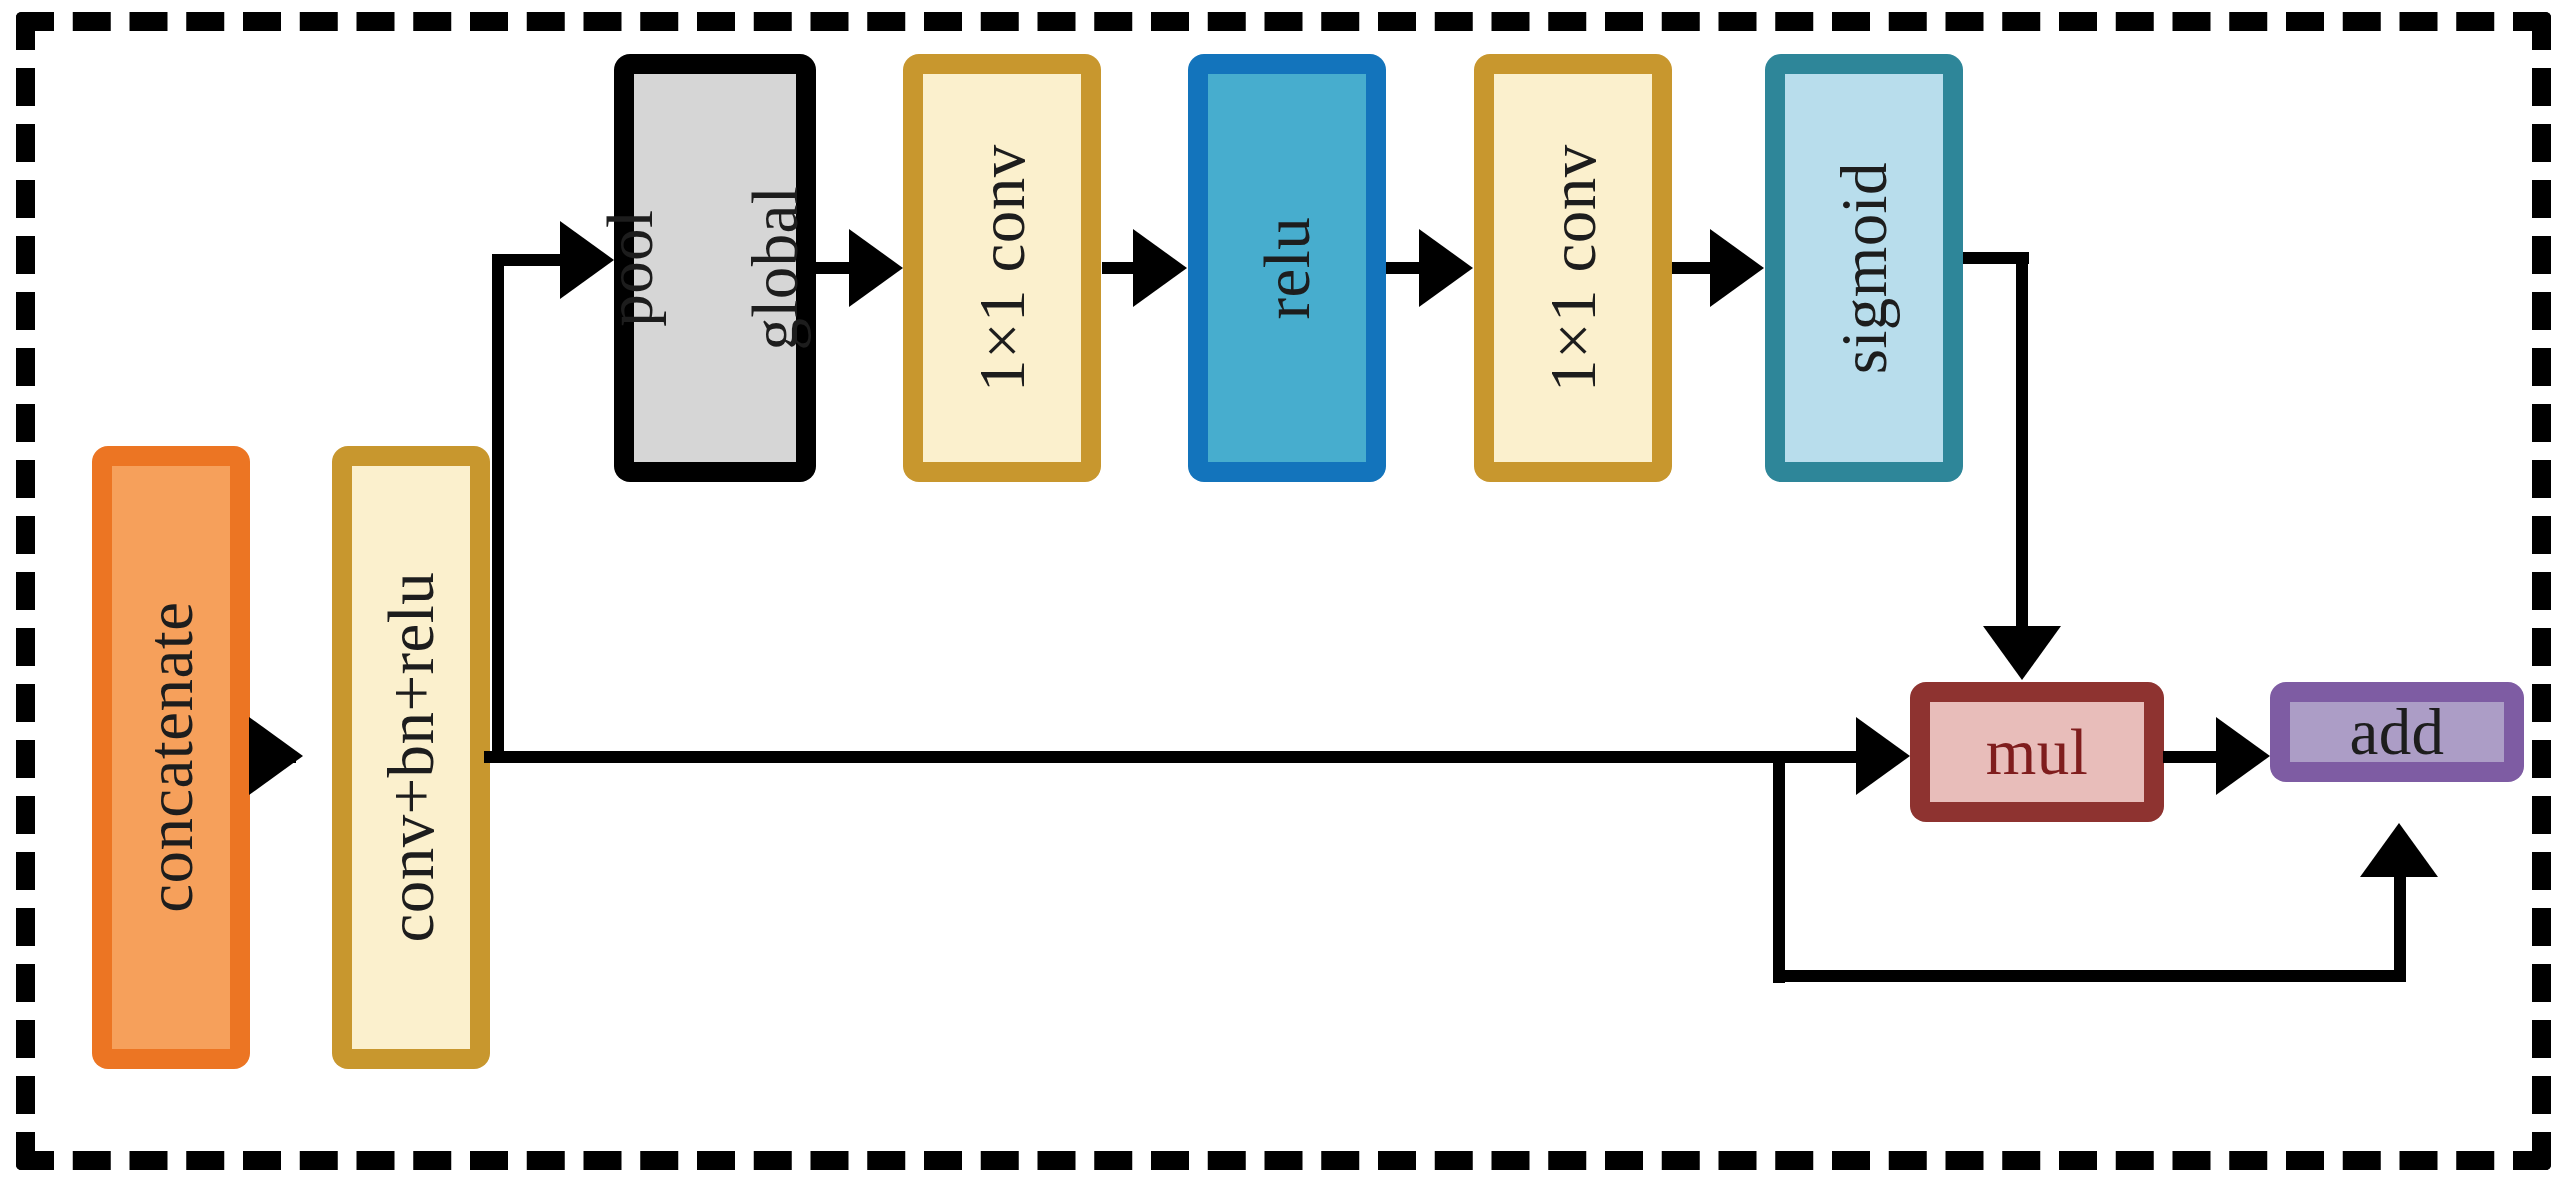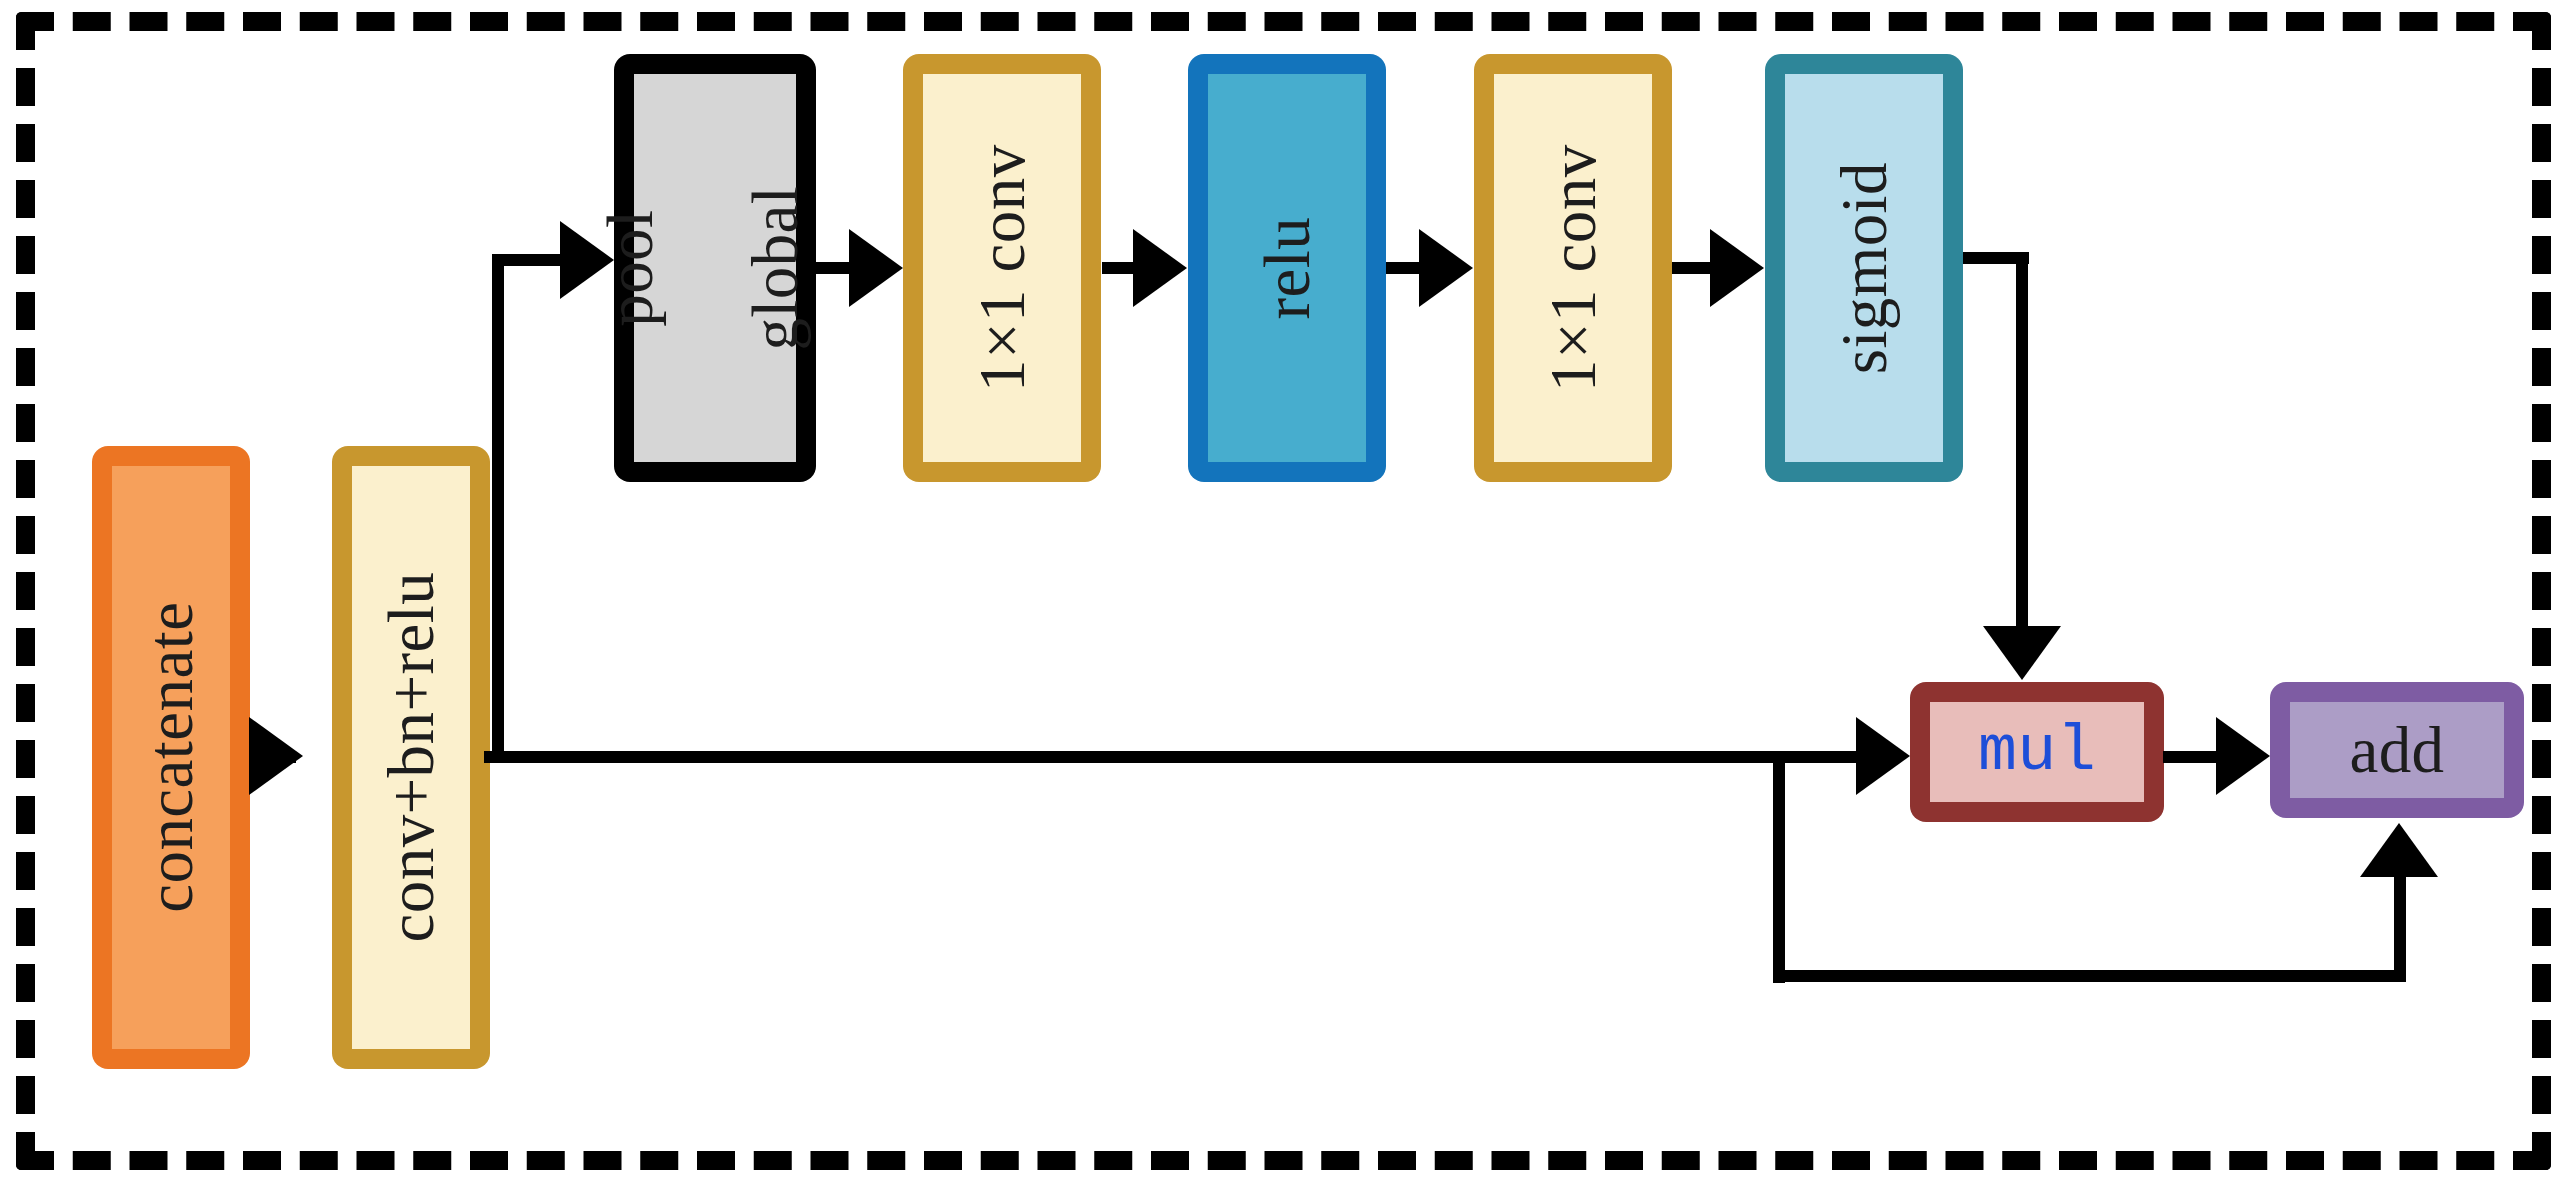--- a/index.html
+++ b/index.html
@@ -141,25 +141,25 @@
   </div>
 
   <div class="node vert" id="n-sigmoid" style="left: 1765px; top: 54px; width: 198px; height: 428px; background: rgb(46, 134, 153);">
     <div class="inner" style="background: rgb(184, 221, 236);">
       <span class="label" style="color: rgb(29, 29, 29);">sigmoid</span>
     </div>
   </div>
 
   <div class="node" id="n-mul" style="left: 1910px; top: 682px; width: 254px; height: 140px; background: rgb(142, 51, 48);">
     <div class="inner" style="background: rgb(232, 189, 186);">
-      <span class="label" style="color: #1d4ed8; font-family: Liberation Mono, monospace;">mul</span>
+      <span class="label" style="color: #7f1d1d;">mul</span>
     </div>
   </div>
 
-  <div class="node" id="n-add" style="left: 2270px; top: 682px; width: 254px; height: 136px; background: rgb(126, 92, 163);">
+  <div class="node" id="n-add" style="left: 2270px; top: 682px; width: 254px; height: 100px; background: rgb(126, 92, 163);">
     <div class="inner" style="background: rgb(172, 157, 198);">
       <span class="label" style="color: rgb(29, 29, 29);">add</span>
     </div>
   </div>
 
   <div class="conn hline" style="left: 250px; top: 751px; width: 46px; background: rgb(0, 0, 0);"></div>
   <div class="arrow-r" style="left:249px; top:717px;"></div>
 
   <div class="conn hline" style="left: 484px; top: 751px; width: 1379px; background: rgb(0, 0, 0);"></div>
 

